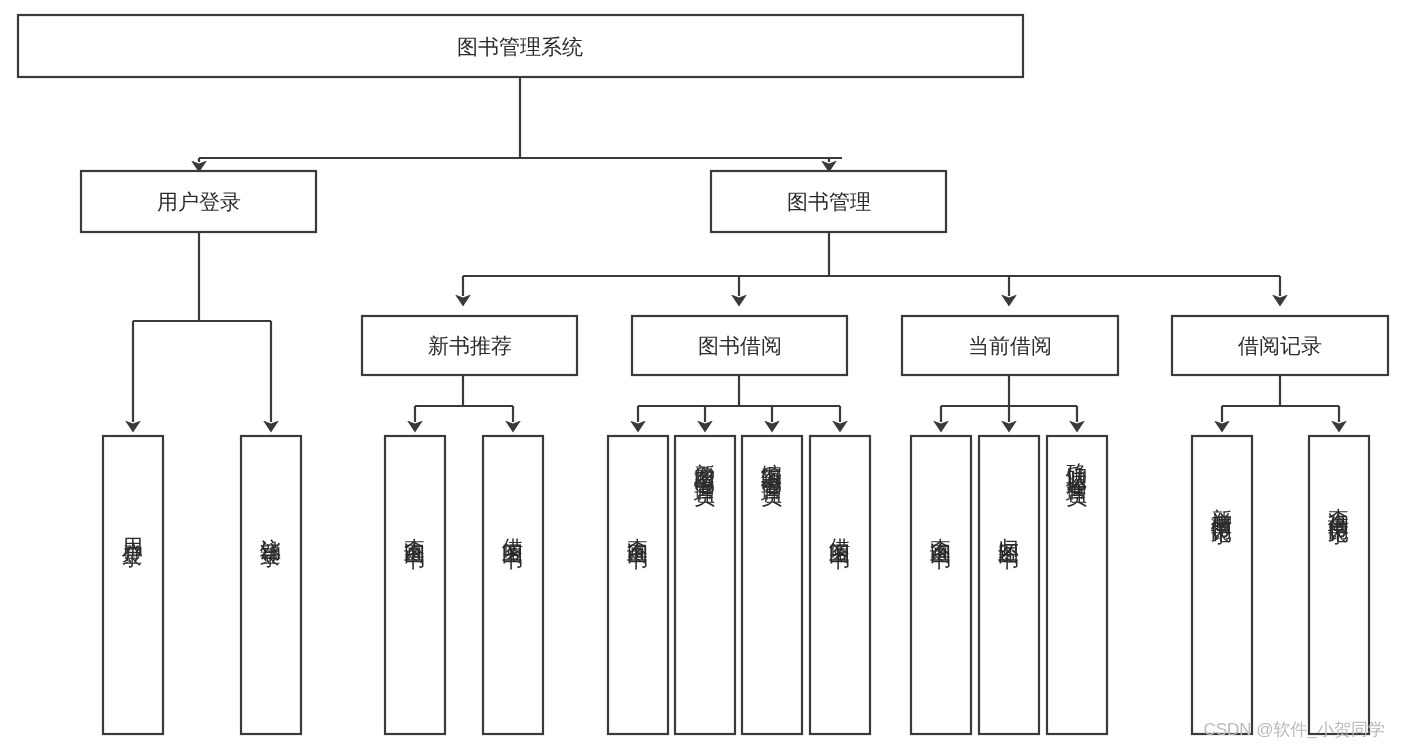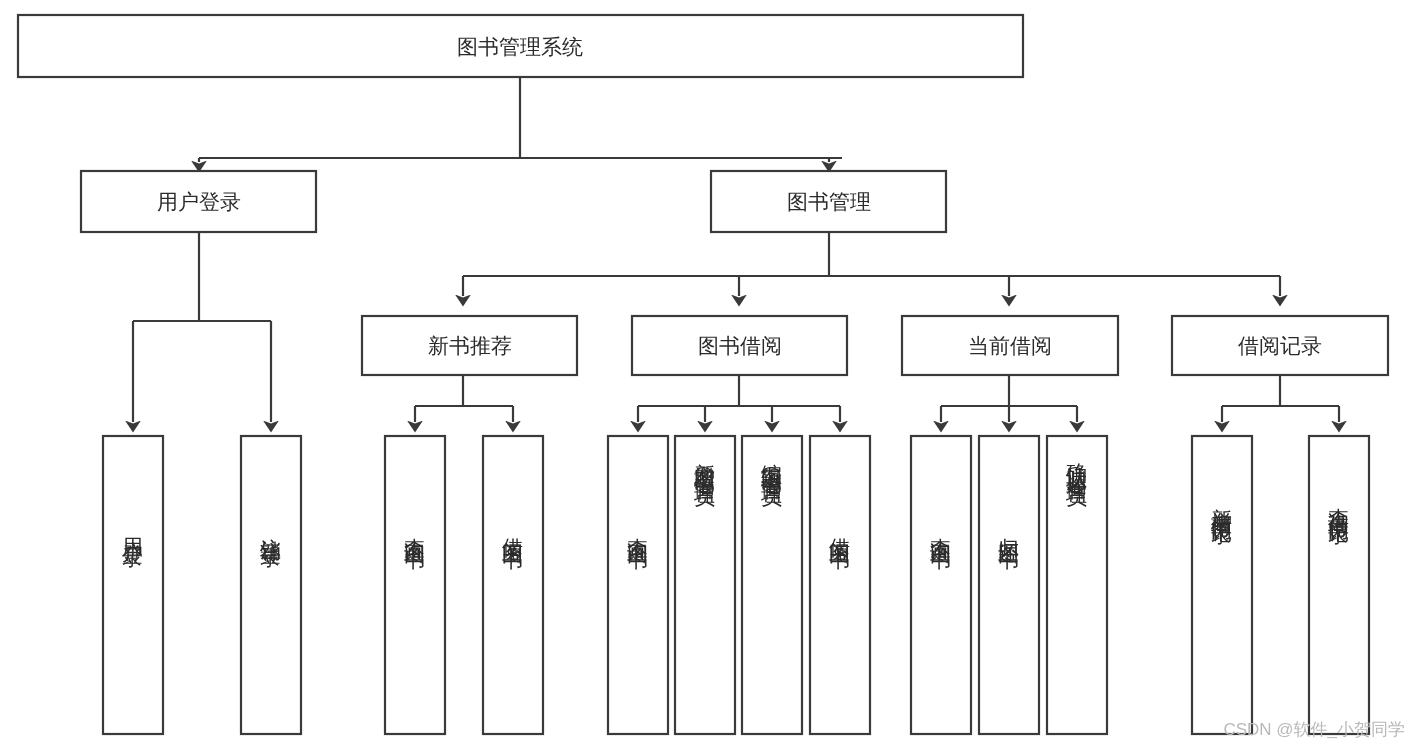--- a/index.html
+++ b/index.html
@@ -37,21 +37,21 @@
     stroke: #3a3a3a;
     stroke-width: 2.2;
     fill: none;
   }
   .arrow-head {
     fill: #3a3a3a;
     stroke: none;
   }
   .watermark {
     position: absolute;
-    right: 0;
+    right: 20px;
     bottom: 6px;
     font-family: "Liberation Sans", "DejaVu Sans", sans-serif;
     font-size: 17px;
     color: #b9b9b9;
     white-space: nowrap;
     user-select: none;
   }
   .vtext-wrap {
     position: absolute;
     display: flex;

